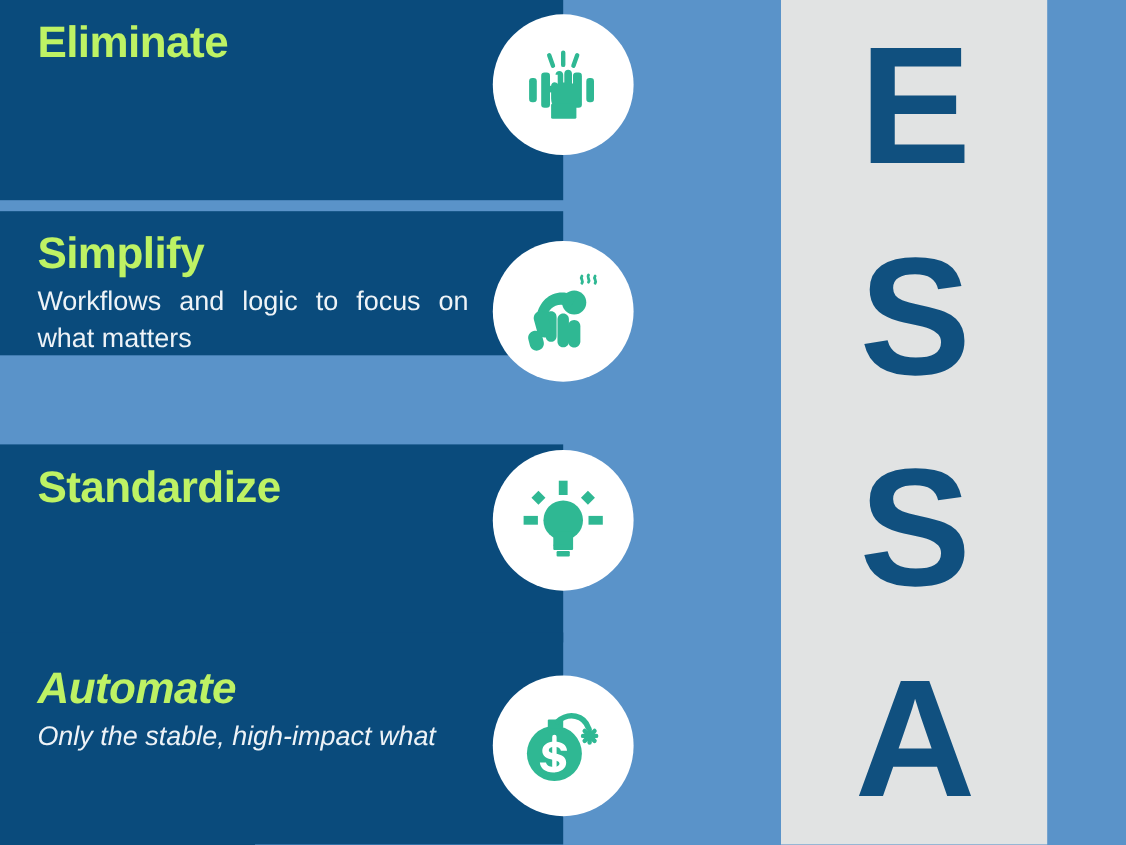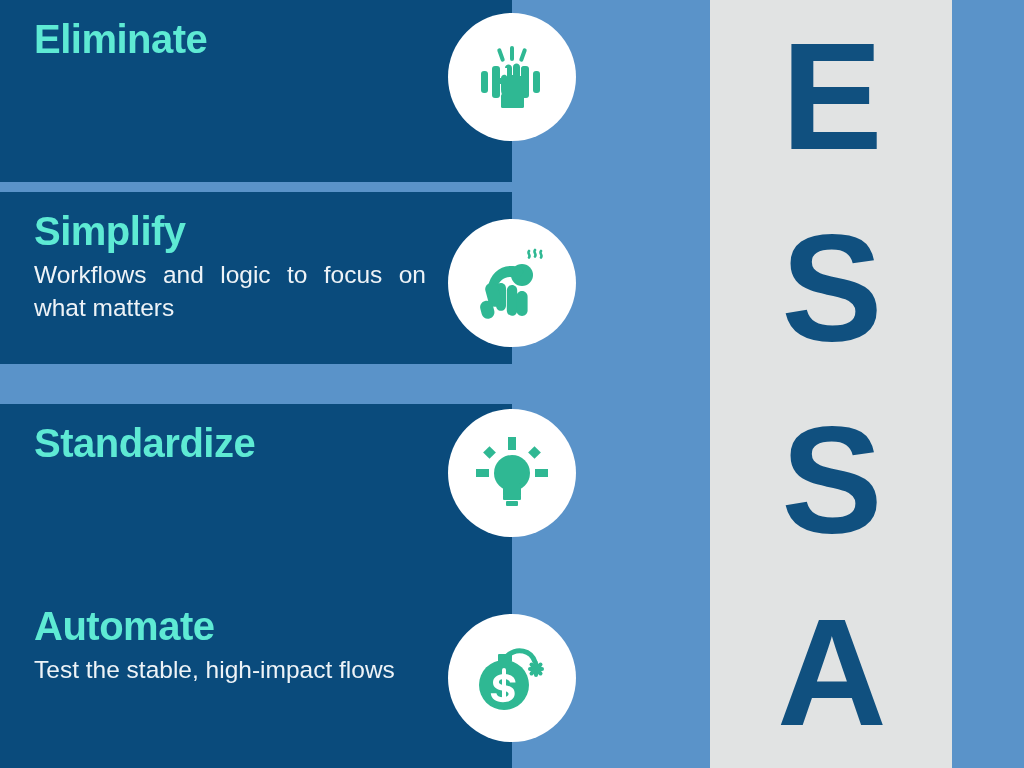--- a/index.html
+++ b/index.html
@@ -64,28 +64,28 @@
     width: 512px;
     background: #0A4B7C;
     box-sizing: border-box;
     padding-left: 34px;
     padding-right: 70px;
     display: flex;
     flex-direction: column;
     justify-content: flex-start;
   }
   .row-1 { top: 0px;   height: 182px; padding-top: 18px; }
-  .row-2 { top: 192px; height: 172px; padding-top: 18px; }
+  .row-2 { top: 192px; height: 131px; padding-top: 18px; }
   .row-3 { top: 383px; height: 180px; padding-top: 18px; margin-top: 21px; }
-  .row-4 { top: 575px; height: 193px; padding-top: 30px; }
+  .row-4 { top: 575px; height: 193px; padding-top: 30px; font-style: italic; }
 
   .row-title {
     font-size: 40px;
     font-weight: bold;
-    color: #5eead4;
+    color: #bef264;
     line-height: 1.08;
     letter-spacing: -0.5px;
     margin: 0 0 6px 0;
     white-space: nowrap;
   }
   .row-sub {
     font-size: 24.5px;
     font-weight: normal;
     color: #EEF3F7;
     line-height: 1.33;
@@ -153,21 +153,21 @@
       <h2 class="row-title">Simplify</h2>
       <p class="row-sub justify">Workflows and logic to focus on what matters</p>
     </div>
 
     <div class="row row-3">
       <h2 class="row-title">Standardize</h2>
     </div>
 
     <div class="row row-4">
       <h2 class="row-title">Automate</h2>
-      <p class="row-sub">Test the stable, high-impact flows</p>
+      <p class="row-sub">Only the stable, high-impact what</p>
     </div>
 
   </div>
 
   <div class="icons-layer">
 
     <div class="icon-circle ic-1">
       <span>
         <svg width="78" height="78" viewBox="0 0 78 78" aria-hidden="true">
           <g fill="#2FB893">

